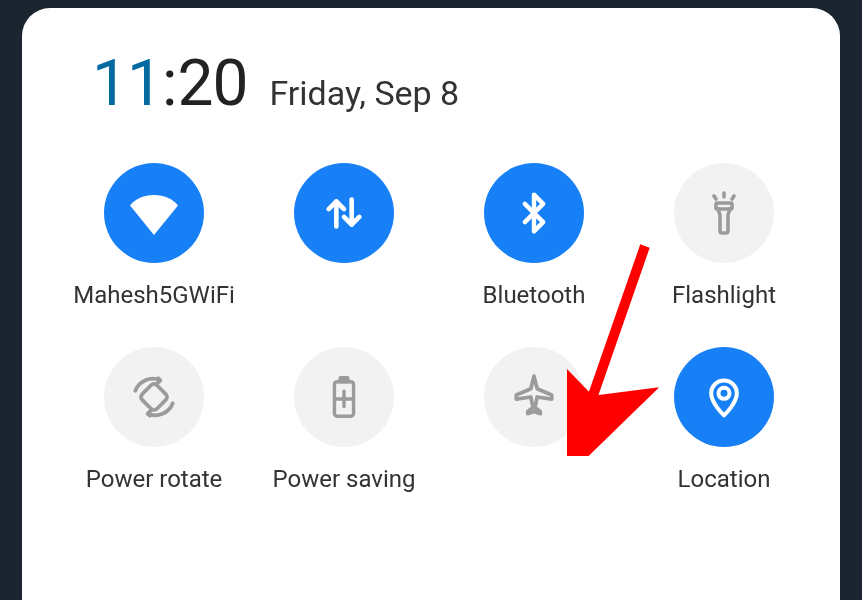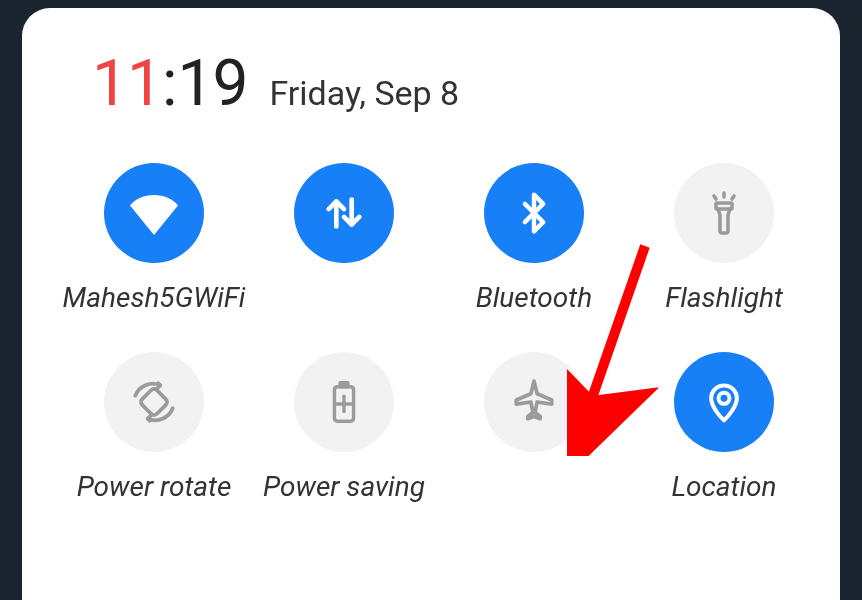--- a/index.html
+++ b/index.html
@@ -24,21 +24,21 @@
     .header {
       display: flex;
       align-items: baseline;
       gap: 22px;
       margin-bottom: 42px;
       padding-left: 28px;
     }
     .time-hours {
       font-size: 64px;
       font-weight: 400;
-      color: #ef4444;
+      color: #0369a1;
       letter-spacing: -1px;
     }
     .time-sep {
       font-size: 64px;
       font-weight: 400;
       color: #222;
     }
     .time-mins {
       font-size: 64px;
       font-weight: 400;
@@ -72,40 +72,39 @@
       align-items: center;
       justify-content: center;
     }
     .tile-icon.active {
       background: #1880f7;
     }
     .tile-icon.inactive {
       background: #f2f2f2;
     }
     .tile-label {
-      font-size: 28px;
+      font-size: 24px;
       color: #333;
       white-space: nowrap;
-      font-style: italic;
     }
     .annotation-arrow {
       position: absolute;
       top: 228px;
       left: 545px;
       pointer-events: none;
     }
     svg { display: block; }
   </style>
 </head>
 <body>
 
 <div class="panel">
   <div class="header">
     <div>
-      <span class="time-hours">11</span><span class="time-sep">:</span><span class="time-mins">19</span>
+      <span class="time-hours">11</span><span class="time-sep">:</span><span class="time-mins">20</span>
     </div>
     <div class="date">Friday, Sep 8</div>
   </div>
 
   <div class="grid">
 
     <div class="tile">
       <div class="tile-icon active">
         <svg width="48" height="48" viewBox="0 0 24 24" fill="#fff">
             <path d="M12 3C7 3 2.7 5 0 8.2l12 14.8 12-14.8C21.3 5 17 3 12 3z"></path>

